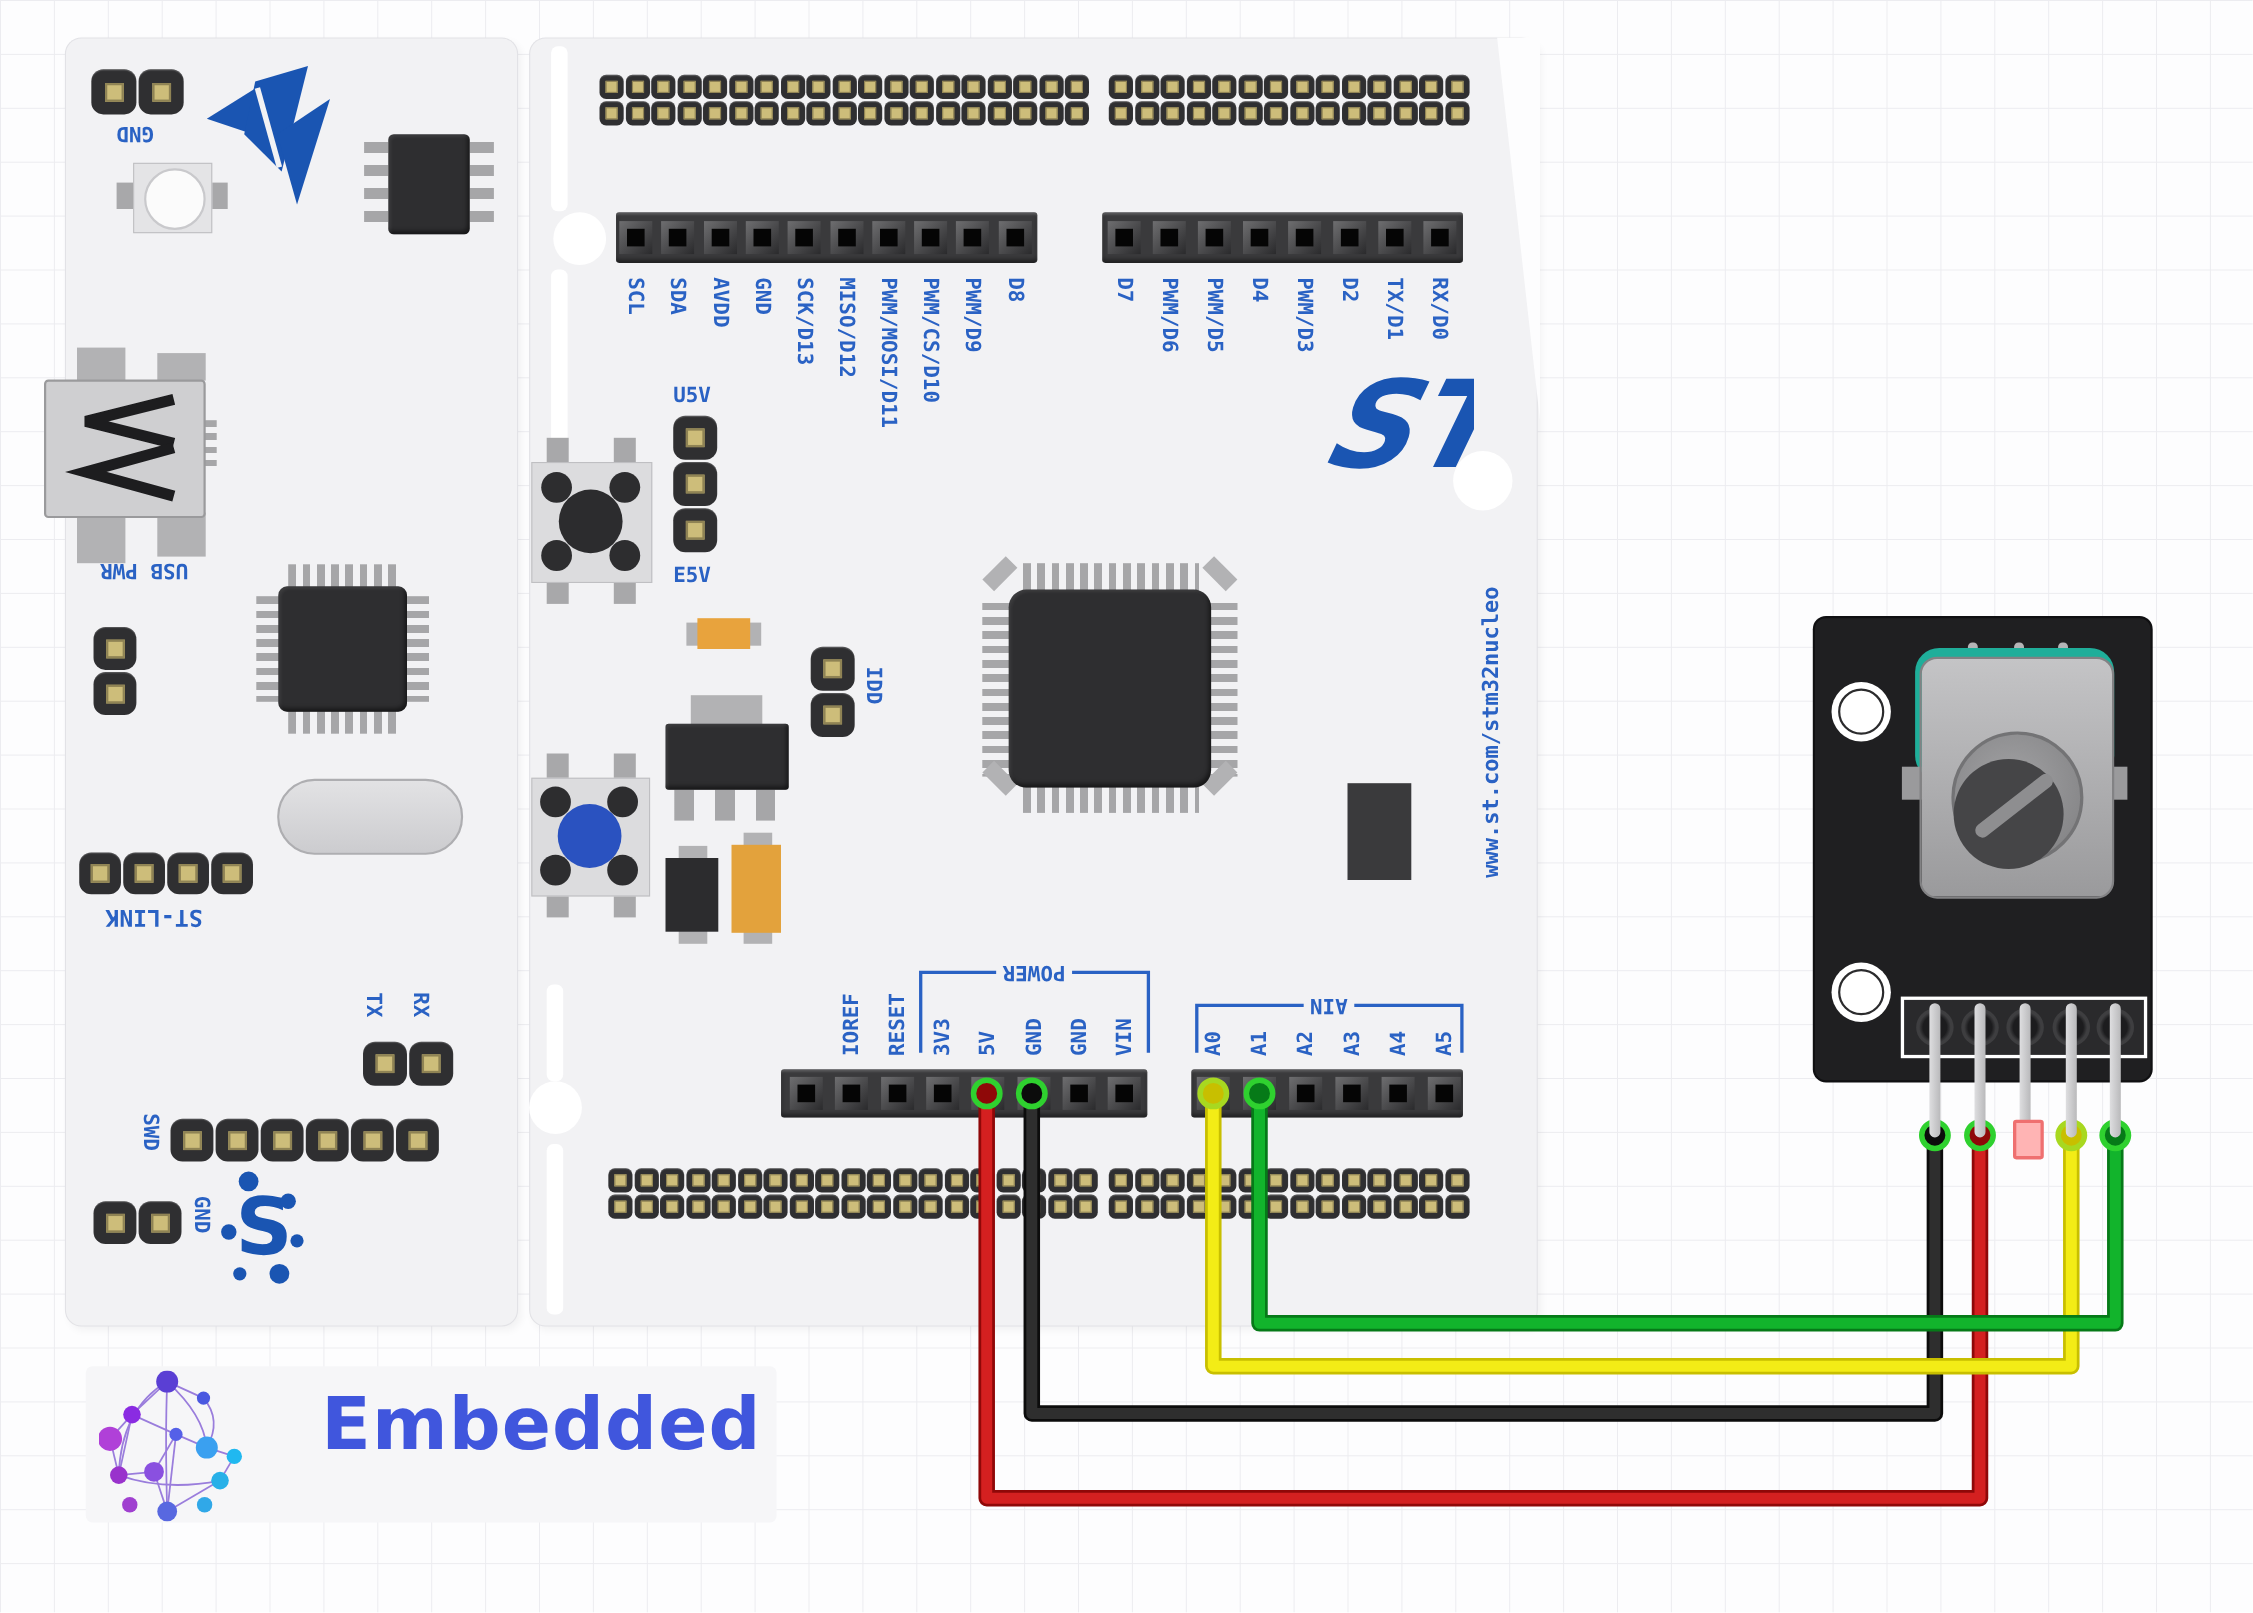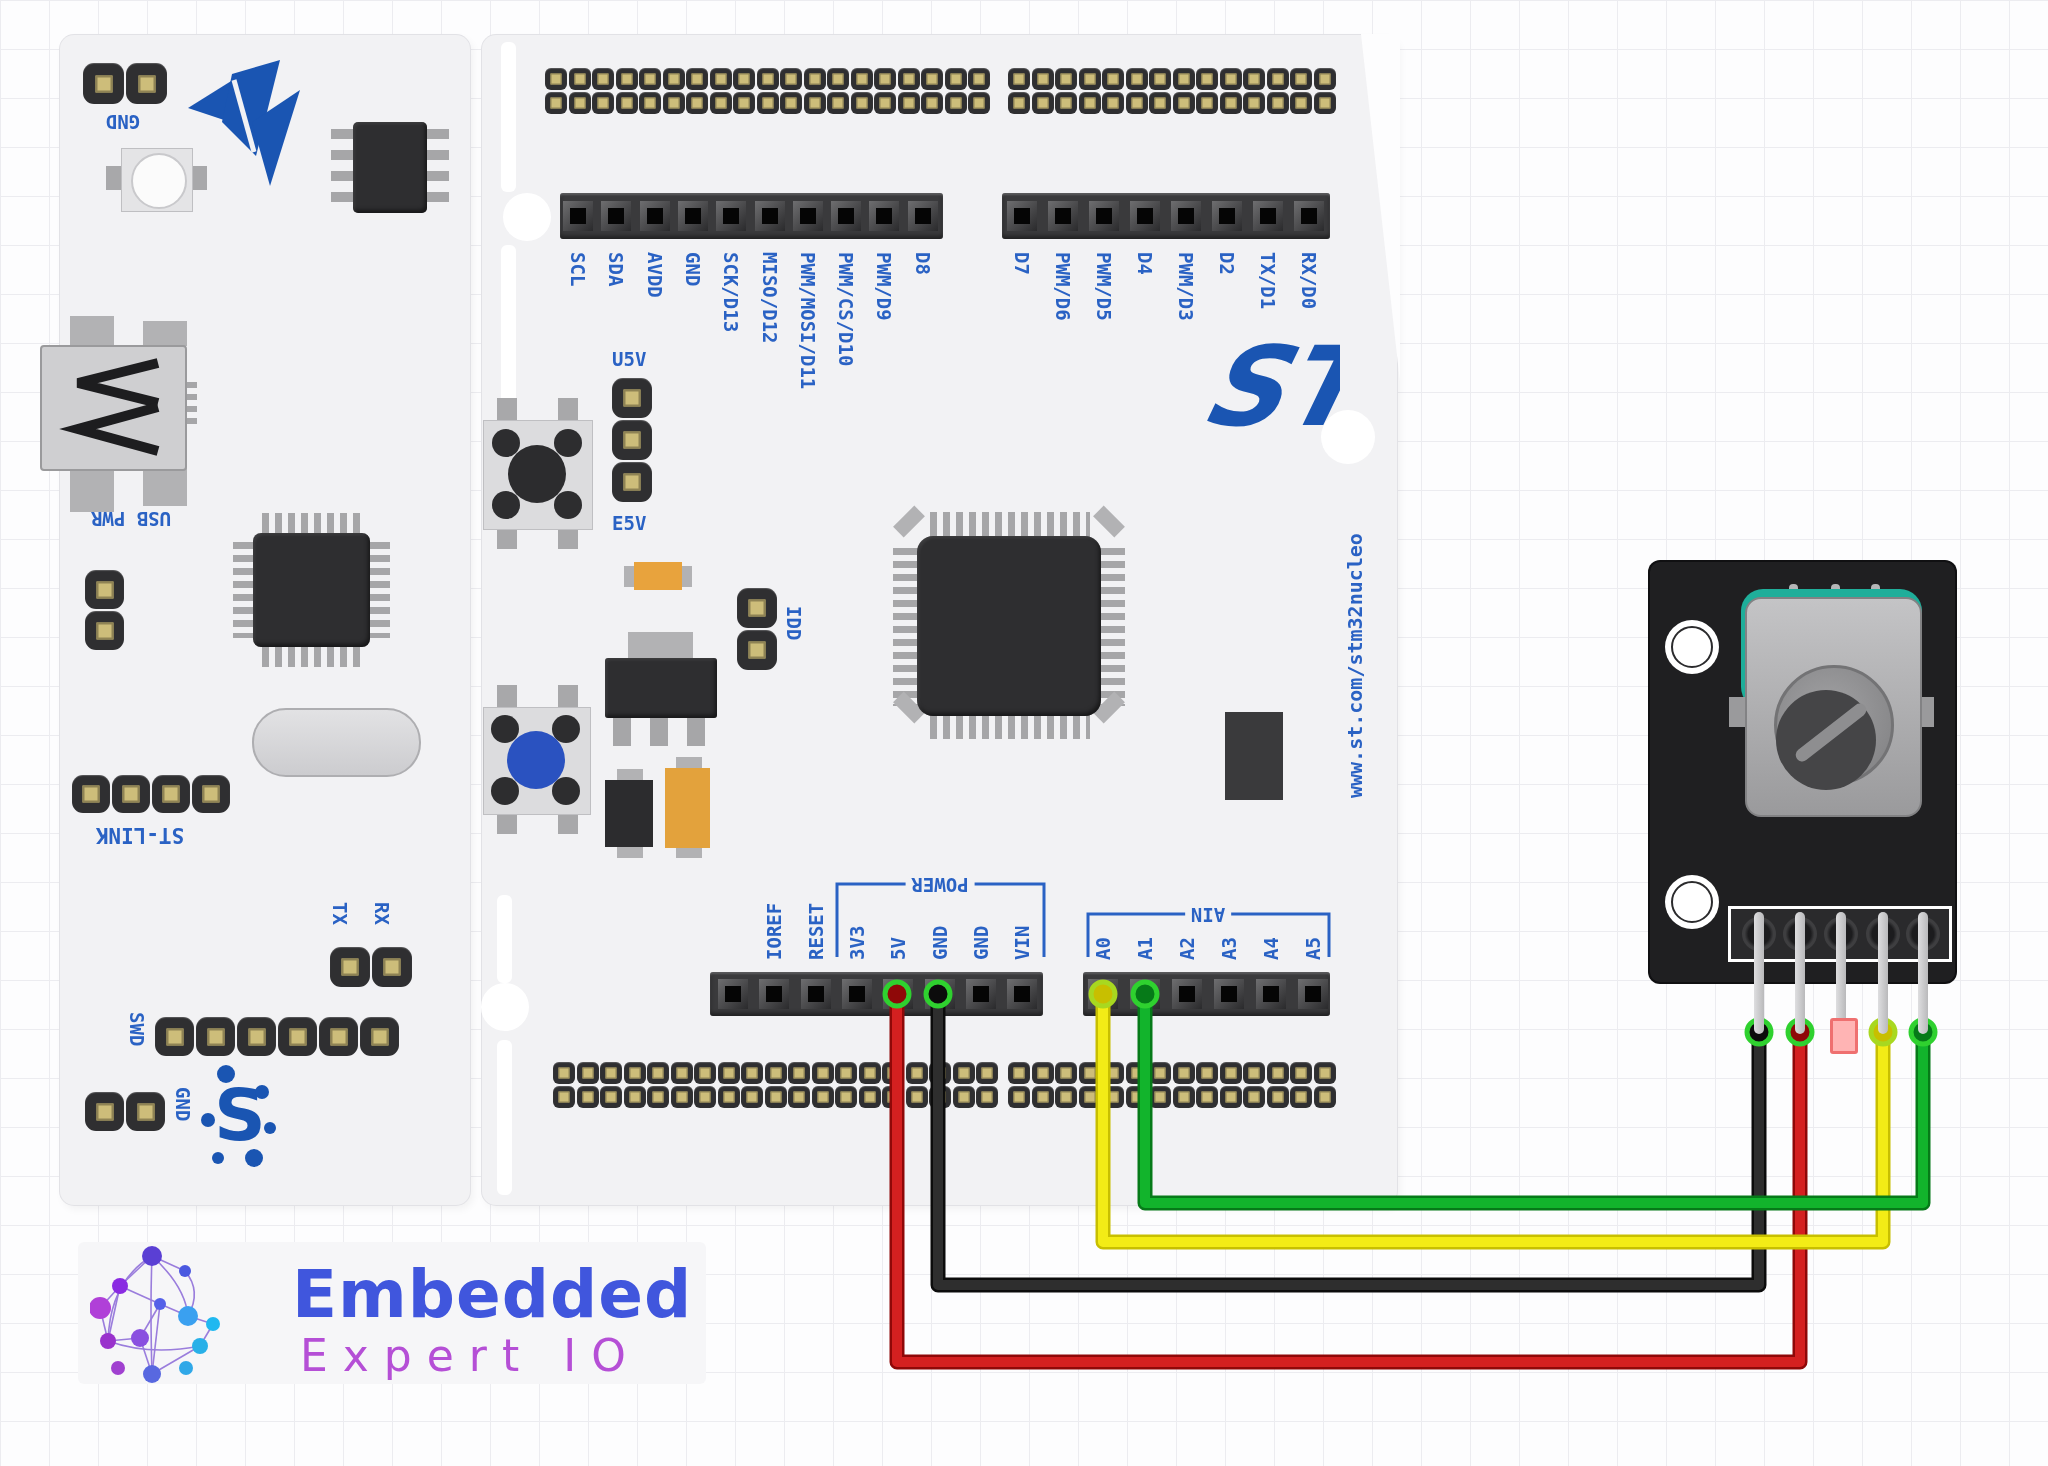--- a/index.html
+++ b/index.html
@@ -505,21 +505,20 @@
       <circle cx="98" cy="70" r="10" fill="#3aa0f0"></circle>
     <circle cx="123" cy="78" r="7" fill="#20b8f0"></circle>
       <circle cx="18" cy="95" r="8" fill="#9932cc"></circle>
     <circle cx="50" cy="92" r="9" fill="#8a50e0"></circle>
       <circle cx="110" cy="100" r="8" fill="#28b0e8"></circle>
     <circle cx="28" cy="122" r="7" fill="#a040d0"></circle>
       <circle cx="62" cy="128" r="9" fill="#5868e0"></circle>
     <circle cx="96" cy="122" r="7" fill="#30a8e8"></circle>
   </svg>
   <div class="logo-title" style="left:292px;top:1256px;">Embedded</div>
-  <div class="logo-sub" style="left:300px;top:1330px;">Expert IO</div>
 
   <svg id="wiresvg" style="left:0;top:0;z-index:7;pointer-events:none;" width="2048" height="1466" viewBox="0 0 2048 1466">
       <polyline points="897,994 897,1362 1800,1362 1800,1032" fill="none" stroke="#8f0808" stroke-width="15" stroke-linecap="round" stroke-linejoin="round"></polyline>
       <polyline points="897,994 897,1362 1800,1362 1800,1032" fill="none" stroke="#d42020" stroke-width="10" stroke-linecap="round" stroke-linejoin="round"></polyline>
       <polyline points="938,994 938,1285 1759,1285 1759,1032" fill="none" stroke="#0c0c0c" stroke-width="15" stroke-linecap="round" stroke-linejoin="round"></polyline>
       <polyline points="938,994 938,1285 1759,1285 1759,1032" fill="none" stroke="#2e2e2e" stroke-width="10" stroke-linecap="round" stroke-linejoin="round"></polyline>
       <polyline points="1103,994 1103,1242 1883,1242 1883,1032" fill="none" stroke="#c8bf00" stroke-width="15" stroke-linecap="round" stroke-linejoin="round"></polyline>
       <polyline points="1103,994 1103,1242 1883,1242 1883,1032" fill="none" stroke="#f3ec16" stroke-width="10" stroke-linecap="round" stroke-linejoin="round"></polyline>
       <polyline points="1145,994 1145,1203 1923,1203 1923,1032" fill="none" stroke="#067a18" stroke-width="15" stroke-linecap="round" stroke-linejoin="round"></polyline>
       <polyline points="1145,994 1145,1203 1923,1203 1923,1032" fill="none" stroke="#12b42c" stroke-width="10" stroke-linecap="round" stroke-linejoin="round"></polyline>

